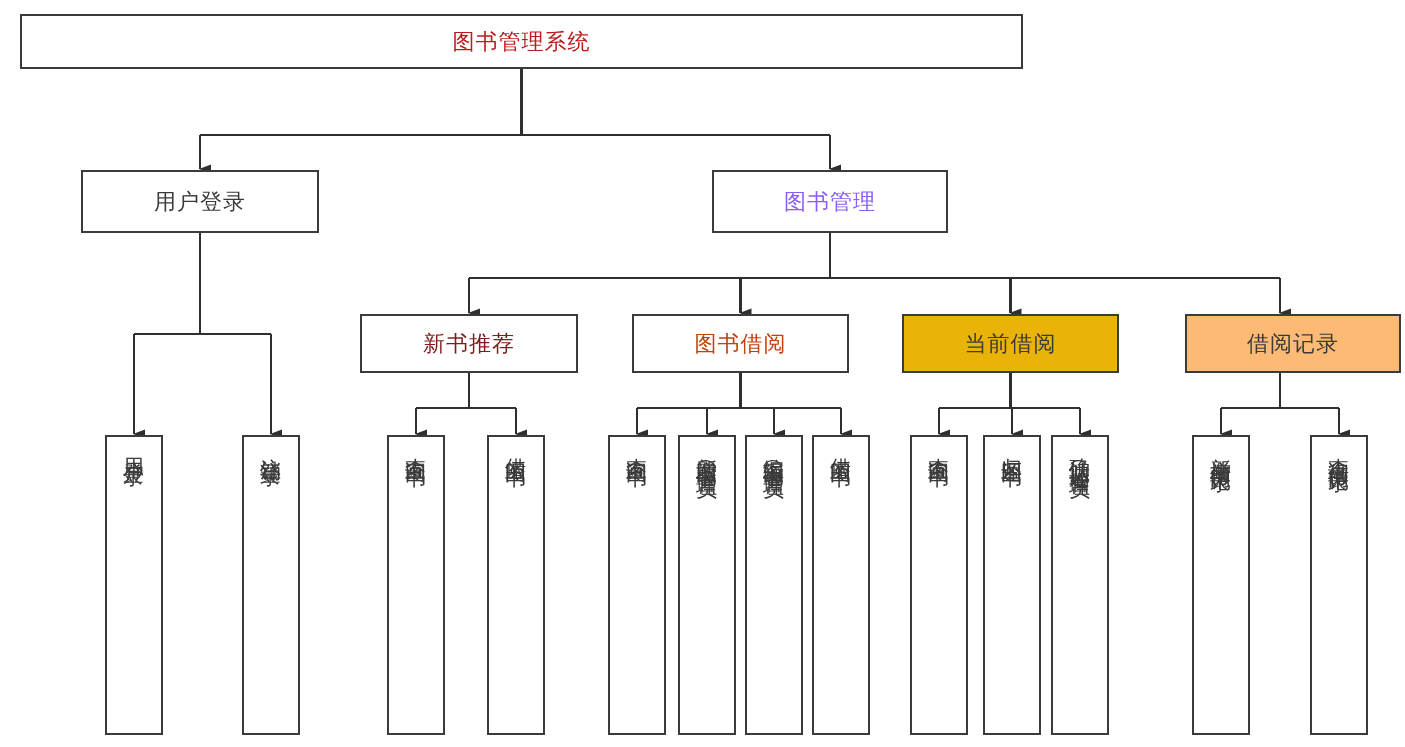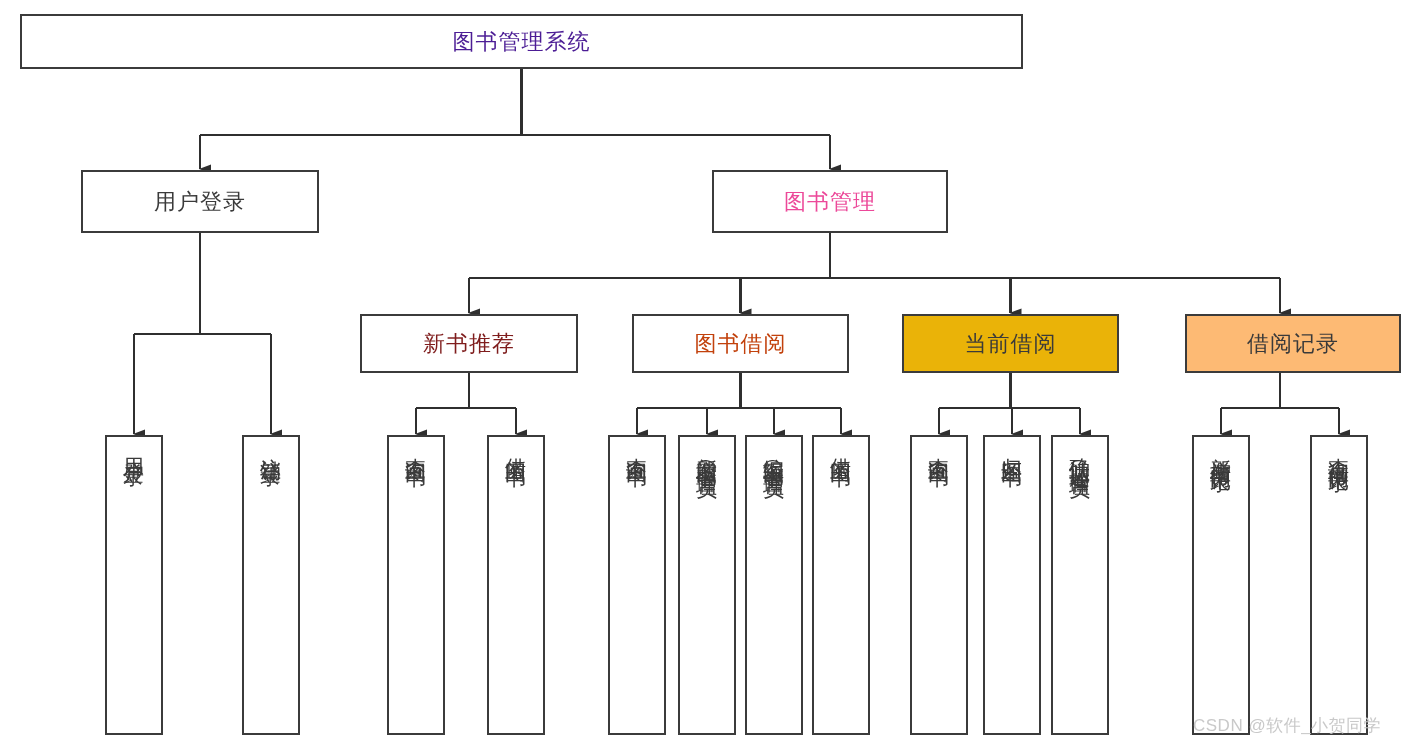--- a/index.html
+++ b/index.html
@@ -112,27 +112,27 @@
         <line x1="1080" y1="408" x2="1080" y2="434" stroke="#2f2f2f" stroke-width="2.4" shape-rendering="crispEdges" marker-end="url(#arrowhead)"></line>
         <line x1="1280" y1="373" x2="1280" y2="408" stroke="#2f2f2f" stroke-width="2.4" shape-rendering="crispEdges"></line>
         <line x1="1221" y1="408" x2="1339" y2="408" stroke="#2f2f2f" stroke-width="2.4" shape-rendering="crispEdges"></line>
         <line x1="1221" y1="408" x2="1221" y2="434" stroke="#2f2f2f" stroke-width="2.4" shape-rendering="crispEdges" marker-end="url(#arrowhead)"></line>
         <line x1="1339" y1="408" x2="1339" y2="434" stroke="#2f2f2f" stroke-width="2.4" shape-rendering="crispEdges" marker-end="url(#arrowhead)"></line>
       </g>
   </svg>
 
   <div id="nodes-layer">
       <div class="node-box horizontal" style="left: 20px; top: 14px; width: 1003px; height: 55px; border-color: rgb(59, 59, 59); background: rgb(255, 255, 255);">
-        <span class="node-label" style="color: #4c1d95;">图书管理系统</span>
+        <span class="node-label" style="color: #b91c1c;">图书管理系统</span>
       </div>
       <div class="node-box horizontal" style="left: 81px; top: 170px; width: 238px; height: 63px; border-color: rgb(59, 59, 59); background: rgb(255, 255, 255);">
         <span class="node-label" style="color: rgb(58, 58, 58);">用户登录</span>
       </div>
       <div class="node-box horizontal" style="left: 712px; top: 170px; width: 236px; height: 63px; border-color: rgb(59, 59, 59); background: rgb(255, 255, 255);">
-        <span class="node-label" style="color: #ec4899;">图书管理</span>
+        <span class="node-label" style="color: #8b5cf6;">图书管理</span>
       </div>
       <div class="node-box horizontal" style="left: 360px; top: 314px; width: 218px; height: 59px; border-color: rgb(59, 59, 59); background: rgb(255, 255, 255);">
         <span class="node-label" style="color: #7f1d1d;">新书推荐</span>
       </div>
       <div class="node-box horizontal" style="left: 632px; top: 314px; width: 217px; height: 59px; border-color: rgb(59, 59, 59); background: rgb(255, 255, 255);">
         <span class="node-label" style="color: #c2410c;">图书借阅</span>
       </div>
       <div class="node-box horizontal" style="left: 902px; top: 314px; width: 217px; height: 59px; border-color: rgb(59, 59, 59); background: #eab308;">
         <span class="node-label" style="color: rgb(58, 58, 58);">当前借阅</span>
       </div>
@@ -173,15 +173,14 @@
         <span class="node-label" style="color: rgb(58, 58, 58);">确认归还（管理员）</span>
       </div>
       <div class="node-box vertical" style="left: 1192px; top: 435px; width: 58px; height: 300px; border-color: rgb(59, 59, 59); background: rgb(255, 255, 255);">
         <span class="node-label" style="color: rgb(58, 58, 58);">新增借阅记录</span>
       </div>
       <div class="node-box vertical" style="left: 1310px; top: 435px; width: 58px; height: 300px; border-color: rgb(59, 59, 59); background: rgb(255, 255, 255);">
         <span class="node-label" style="color: rgb(58, 58, 58);">查询借阅记录</span>
       </div>
     </div>
 
-  <div class="watermark" style="left: 1193px; top: 714px; color: rgb(201, 201, 201);">CSDN @软件_小贺同学</div>
 
 </div>
 
 </body></html>

